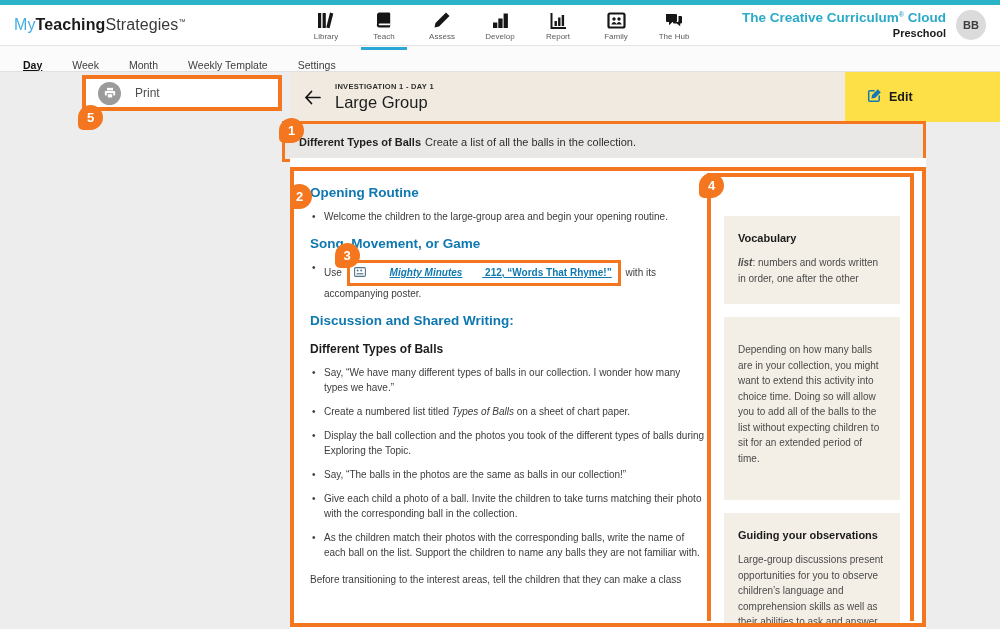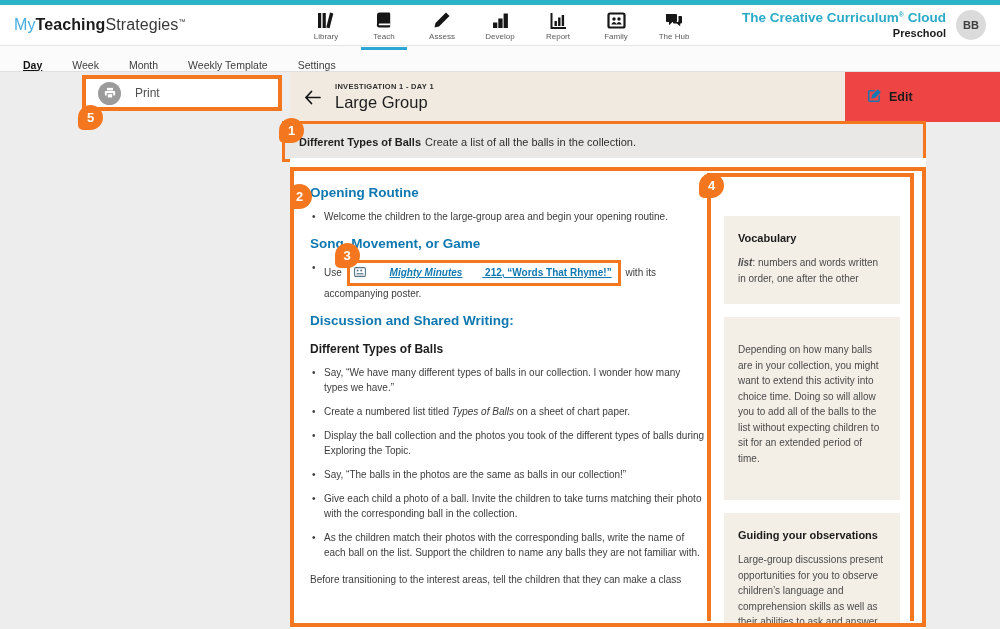--- a/index.html
+++ b/index.html
@@ -41,21 +41,21 @@
   .tab.active { font-weight:bold; text-decoration:underline; color:#111; }
 
   
   .content { position:relative; height:557px; background:#EDEDED; }
 
   .page-header { position:absolute; left:290px; top:0; width:710px; height:50px; display:flex; }
   .ph-main { flex:1; background:#F0EAE1; display:flex; align-items:center; padding-left:14px; }
   .back-arrow { cursor:pointer; display:flex; align-items:center; margin-right:14px; }
   .eyebrow { font-size:7.5px; font-weight:bold; letter-spacing:.3px; color:#2d2d2d; }
   .page-title { font-size:16.5px; color:#1d1d1d; margin-top:2px; }
-  .ph-edit { width:155px; background:#ef4444; display:flex; align-items:center; padding-left:22px; }
+  .ph-edit { width:155px; background:#fde047; display:flex; align-items:center; padding-left:22px; }
   .edit-btn { display:flex; align-items:center; gap:7px; font-size:12.5px; font-weight:bold;
     color:#1b1b1b; cursor:pointer; background:none; border:none; font-family:inherit; }
 
   
   .badge { position:absolute; width:25px; height:25px; background:var(--orange,#F4771F); color:#fff;
     font-size:13px; font-weight:bold; display:flex; align-items:center; justify-content:center;
     border-radius:50% 50% 50% 5px; z-index:9; }
   .b1 { left:-6px; top:-6px; }
   .b2 { left:-7px; top:13px; }
   .b3 { left:-15px; top:-20px; }

